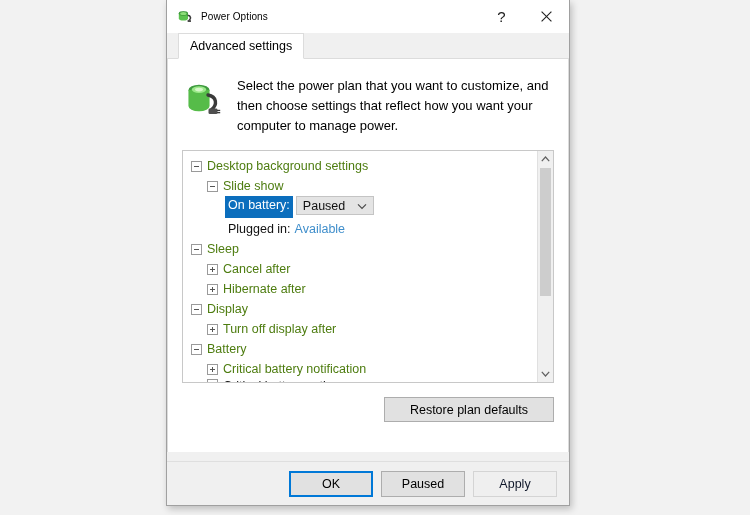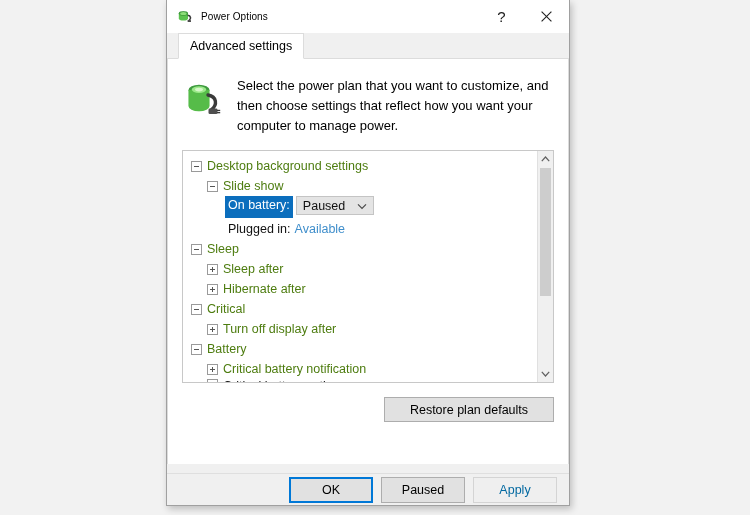--- a/index.html
+++ b/index.html
@@ -322,21 +322,21 @@
     box-sizing: border-box;
     cursor: default;
     display: inline-flex;
     align-items: center;
     justify-content: center;
   }
   #restore-btn { width: 170px; }
 
   
   .footer {
-    height: 32px;
+    height: 44px;
     flex: none;
     background: #f0f0f0;
     border-top: 1px solid #dfdfdf;
     display: flex;
     align-items: center;
     justify-content: flex-end;
     padding-right: 12px;
     gap: 8px;
     box-sizing: border-box;
     margin-top: 9px;
@@ -345,21 +345,21 @@
     width: 84px;
     height: 26px;
     padding: 0;
     background: #e1e1e1;
   }
   .footer .btn.default {
     border: 2px solid #0078d7;
     background: #e1e1e1;
   }
   .footer .btn.disabled {
-    color: #0369a1;
+    color: #0f172a;
     background: #efefef;
     border-color: #d4d4d4;
     text-align: right;
   }
 </style>
 </head>
 <body>
 
 <div id="dialog">
 
@@ -442,31 +442,31 @@
           <span class="link">Available</span>
         </div>
 
         <div class="tree-row indent-1">
           <span class="exp"></span>
           <span>Sleep</span>
         </div>
 
         <div class="tree-row indent-2">
           <span class="exp plus"></span>
-          <span>Sleep after</span>
+          <span>Cancel after</span>
         </div>
 
         <div class="tree-row indent-2">
           <span class="exp plus"></span>
           <span>Hibernate after</span>
         </div>
 
         <div class="tree-row indent-1">
           <span class="exp"></span>
-          <span>Critical</span>
+          <span>Display</span>
         </div>
 
         <div class="tree-row indent-2">
           <span class="exp plus"></span>
           <span>Turn off display after</span>
         </div>
 
         <div class="tree-row indent-1">
           <span class="exp"></span>
           <span>Battery</span>

